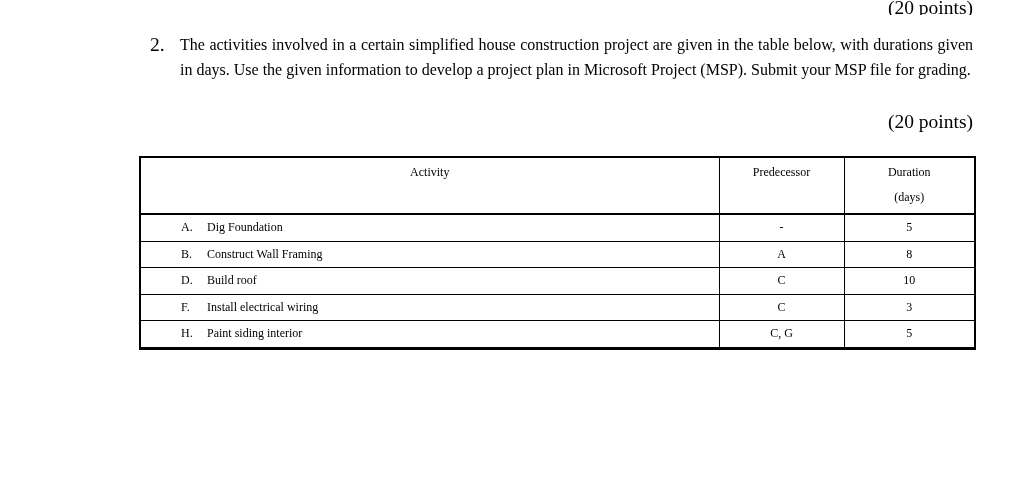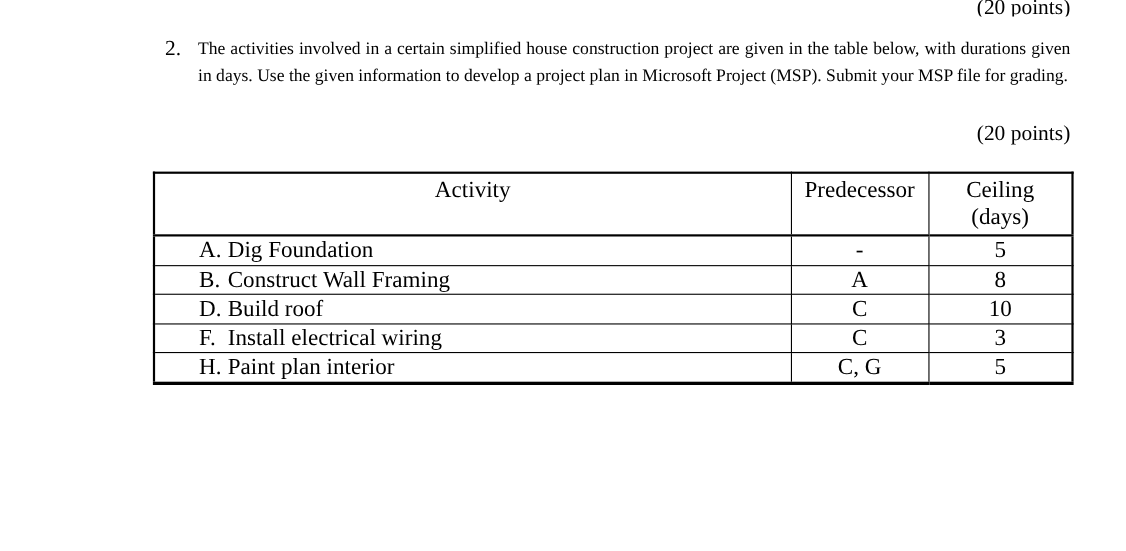--- a/index.html
+++ b/index.html
@@ -66,21 +66,21 @@
   }
 
   
   .activity-table {
     position: absolute;
     top: 156px;
     left: 139px;
     width: 835px;
     border-collapse: collapse;
     table-layout: fixed;
-    font-size: 21px;
+    font-size: 12px;
   }
   .activity-table col.c-activity { width: 579px; }
   .activity-table col.c-pred     { width: 125px; }
   .activity-table col.c-dur      { width: 131px; }
 
   .activity-table th,
   .activity-table td {
     border: 1px solid #000000;
     padding: 0;
     font-weight: normal;
@@ -148,21 +148,21 @@
   </colgroup>
   <thead>
     <tr>
       <th>
         <span class="hdr-line">Activity</span>
       </th>
       <th>
         <span class="hdr-line">Predecessor</span>
       </th>
       <th>
-        <span class="hdr-line">Ceiling</span>
+        <span class="hdr-line">Duration</span>
         <span class="hdr-line">(days)</span>
       </th>
     </tr>
   </thead>
   <tbody>
     <tr>
       <td class="cell-activity"><span class="act-letter">A.</span><span>Dig Foundation</span></td>
       <td class="cell-pred">-</td>
       <td class="cell-dur">5</td>
     </tr>
@@ -175,18 +175,18 @@
       <td class="cell-activity"><span class="act-letter">D.</span><span>Build roof</span></td>
       <td class="cell-pred">C</td>
       <td class="cell-dur">10</td>
     </tr>
     <tr>
       <td class="cell-activity"><span class="act-letter">F.</span><span>Install electrical wiring</span></td>
       <td class="cell-pred">C</td>
       <td class="cell-dur">3</td>
     </tr>
     <tr>
-      <td class="cell-activity"><span class="act-letter">H.</span><span>Paint plan interior</span></td>
+      <td class="cell-activity"><span class="act-letter">H.</span><span>Paint siding interior</span></td>
       <td class="cell-pred">C, G</td>
       <td class="cell-dur">5</td>
     </tr>
   </tbody>
 </table>
 
 </body></html>

